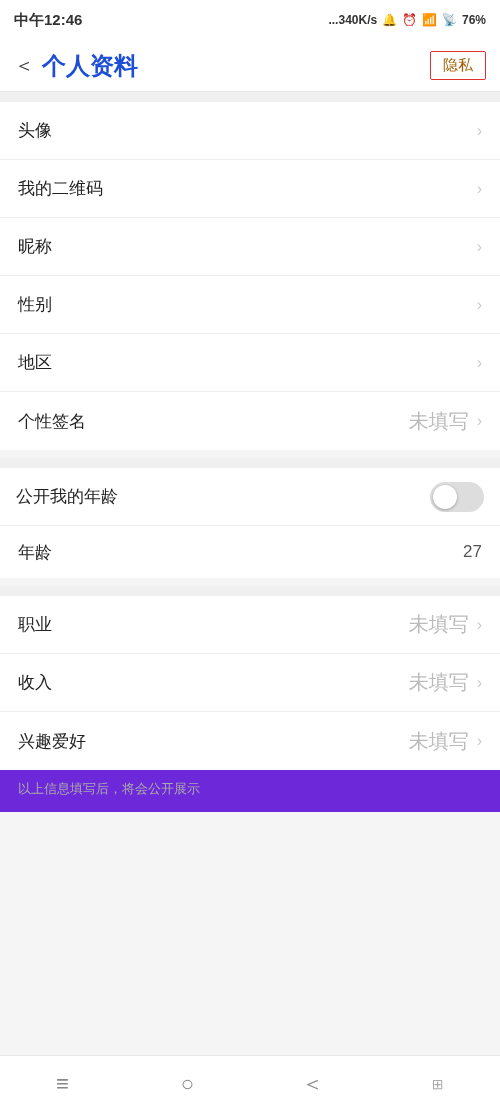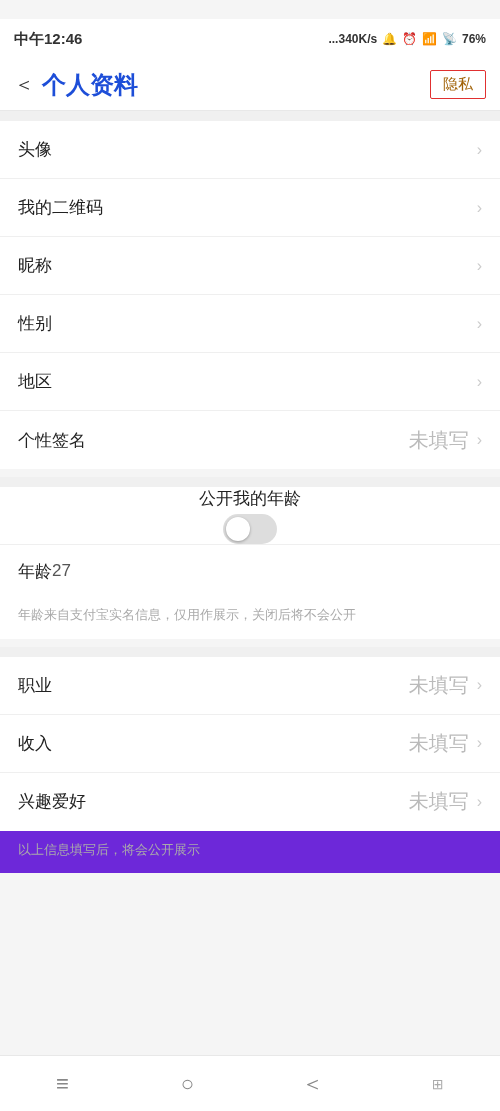--- a/index.html
+++ b/index.html
@@ -17,21 +17,20 @@
     .status-bar {
       width: 100%;
       height: 40px;
       background: #fff;
       display: flex;
       align-items: center;
       justify-content: space-between;
       padding: 0 14px;
       font-size: 14px;
       font-weight: 600;
-      margin-top: 19px;
     }
     .status-time { font-size: 15px; font-weight: 700; }
     .status-icons { display: flex; align-items: flex-end; gap: 5px; font-size: 12px; }
 
     
     .nav-bar {
       width: 100%;
       height: 52px;
       background: #fff;
       display: flex;
@@ -106,23 +105,22 @@
     }
 
     
     .toggle-item {
       width: 100%;
       min-height: 58px;
       background: #fff;
       display: flex;
       align-items: center;
       justify-content: space-between;
-      padding: 0 32px;
+      padding: 0 16px;
       border-bottom: 1px solid #efefef;
-      flex-direction: column;
     }
     
     .toggle-switch {
       width: 54px;
       height: 30px;
       border-radius: 15px;
       background: #ddd;
       position: relative;
       cursor: pointer;
       display: flex;
@@ -138,21 +136,21 @@
       box-shadow: 0 1px 3px rgba(0,0,0,0.3);
     }
 
     
     .age-item {
       width: 100%;
       min-height: 52px;
       background: #fff;
       display: flex;
       align-items: center;
-      justify-content: flex-start;
+      justify-content: space-between;
       padding: 0 18px;
     }
     .age-value {
       font-size: 17px;
       color: #555;
     }
 
     
     .note-text {
       background: #fff;
@@ -282,23 +280,20 @@
     <div class="toggle-switch">
       <div class="knob"></div>
     </div>
   </div>
 
   <div class="age-item">
     <span class="list-item-label">年龄</span>
     <span class="age-value">27</span>
   </div>
 
-  <div class="note-text">
-    年龄来自支付宝实名信息，仅用作展示，关闭后将不会公开
-  </div>
 
 </div>
 
 <div class="section-divider"></div>
 <div class="section-group">
 
   <div class="list-item">
     <span class="list-item-label">职业</span>
     <div class="list-item-right">
       <span class="list-item-value">未填写</span>

